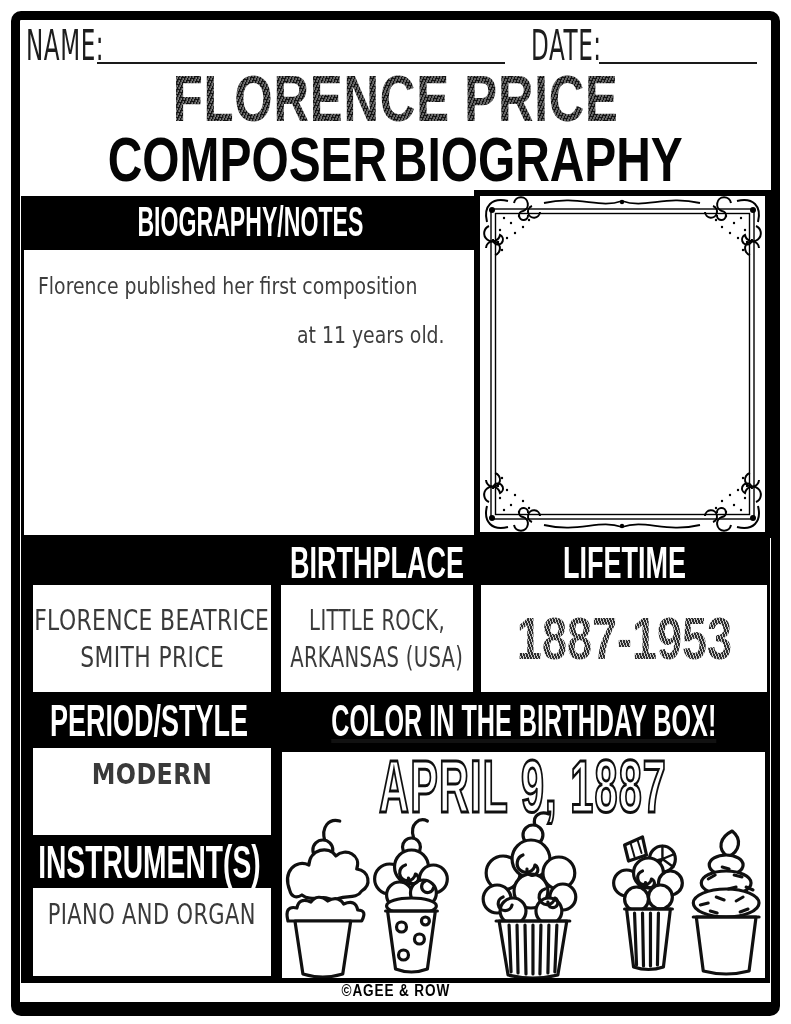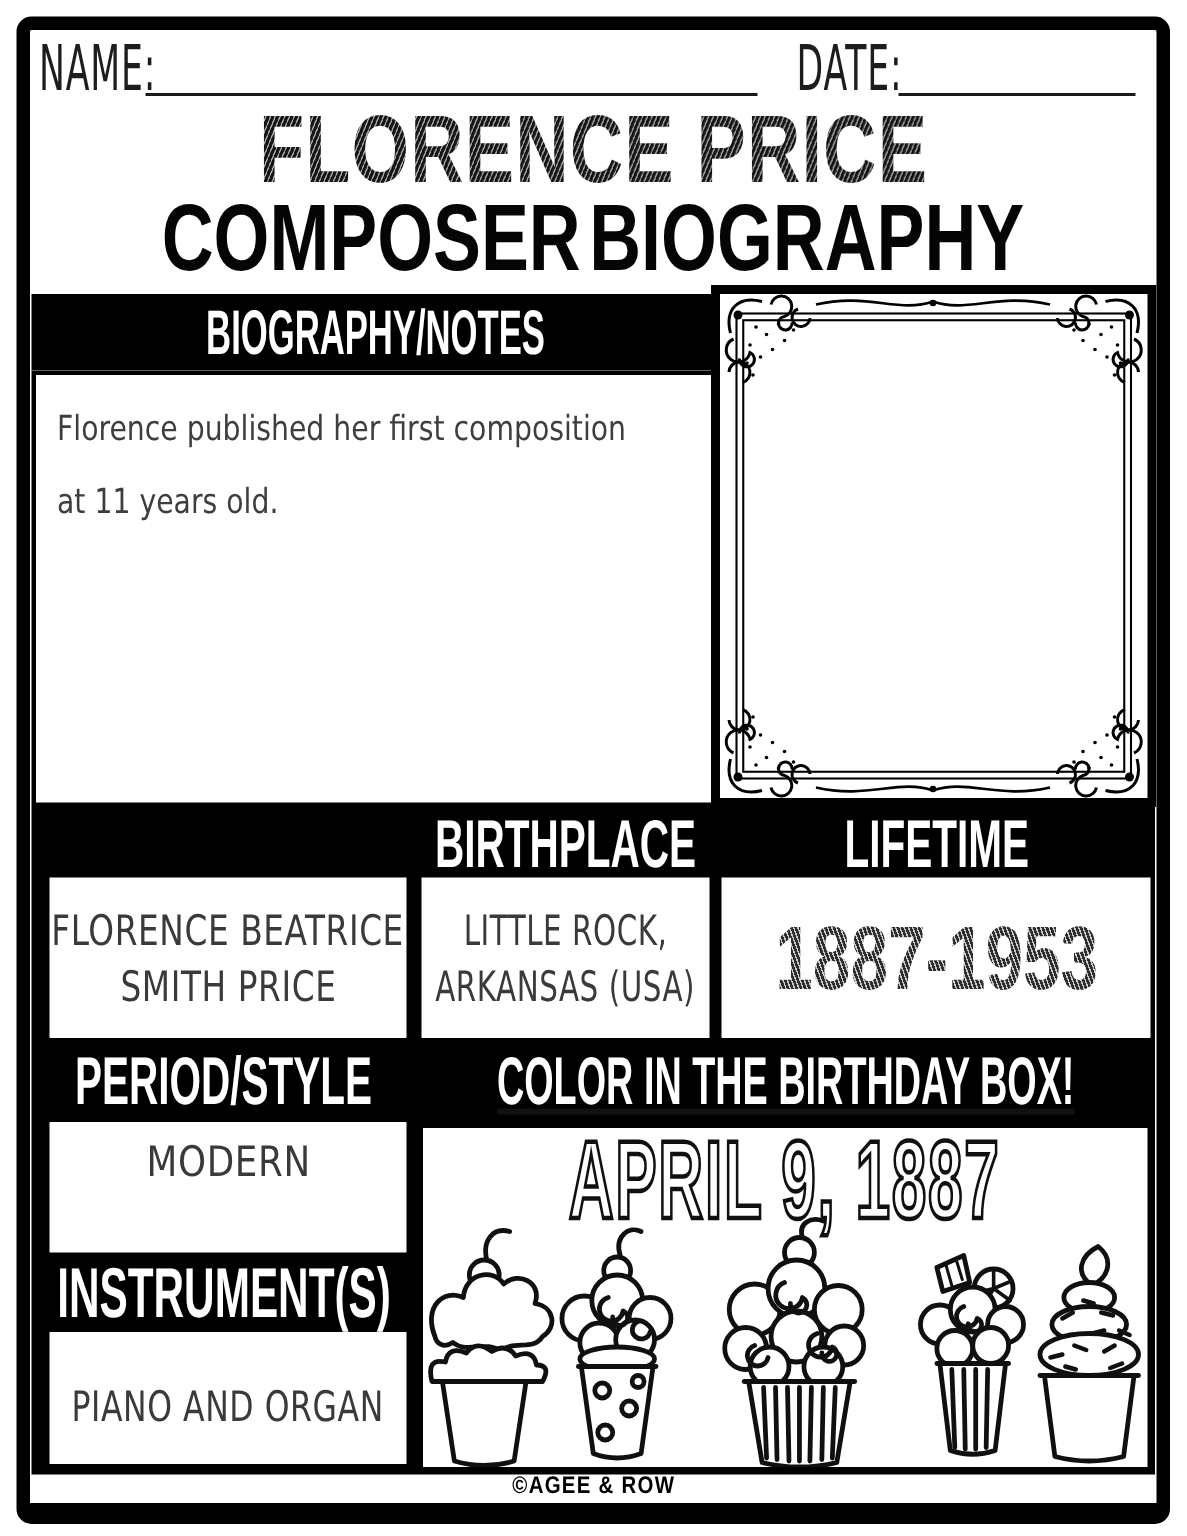--- a/index.html
+++ b/index.html
@@ -34,21 +34,21 @@
   }
 
   .bar-label{display:inline-block;font-weight:700;color:#fff;font-size:45px;line-height:1;
              white-space:nowrap;transform:scale(0.6,1);}
   .value-txt{display:inline-block;font-family:"DejaVu Sans",sans-serif;font-size:28px;
              color:#3a3a3a;white-space:nowrap;transform:scale(0.78,1);line-height:37px;letter-spacing:0.5px;}
   .hand-line{display:inline-block;font-family:"DejaVu Sans",sans-serif;font-size:23px;color:#3e3e3e;
              white-space:nowrap;transform:scale(0.82,1);transform-origin:left center;line-height:49px;}
 
   .bio-box{left:21px;top:247px;width:459px;height:291px;background:#fff;
-           border:3px solid #000;box-sizing:border-box;}
+           border:3px solid #000;box-sizing:border-box;text-align:right;}
   .birthday-box{left:282px;top:752px;width:483px;height:226px;background:#fff;overflow:hidden;}
 
   .footer-txt{display:inline-block;font-weight:700;font-size:16px;letter-spacing:1px;
               transform:scale(0.85,1);color:#000;white-space:nowrap;}
 
   svg .ln{fill:none;stroke:#101010;}
   .cup-art path,.cup-art circle,.cup-art ellipse{stroke:#101010;stroke-width:3.2;
               stroke-linecap:round;stroke-linejoin:round;}
 </style>
 </head>
@@ -144,30 +144,30 @@
   </div>
 
   <div class="abs flex-c" style="left:21px;top:694px;width:256px;height:52px;">
     <span class="bar-label">PERIOD/STYLE</span>
   </div>
   <div class="abs flex-c" style="left:282px;top:694px;width:483px;height:52px;text-decoration:underline;">
     <span class="bar-label" style="transform:scale(0.56,1);">COLOR IN THE BIRTHDAY BOX!</span>
   </div>
 
   <div class="white-cell" style="left:33px;top:748px;width:238px;height:87px;">
-    <div class="flex-c" style="height:52px;">
+    <div class="flex-c" style="height:52px;font-weight:bold;">
       <span class="value-txt" style="transform:scale(0.85,1);">MODERN</span>
     </div>
   </div>
 
   <div class="abs flex-c" style="left:21px;top:835px;width:256px;height:53px;">
     <span class="bar-label" style="font-size:47px;">INSTRUMENT(S)</span>
   </div>
   <div class="white-cell" style="left:33px;top:888px;width:238px;height:88px;">
-    <div class="flex-c" style="height:52px;margin-top:23px;">
+    <div class="flex-c" style="height:52px;">
       <span class="value-txt" style="transform:scale(0.75,1);">PIANO AND ORGAN</span>
     </div>
   </div>
 
   <div class="abs birthday-box">
     <div class="abs flex-c" style="left:0;right:0;top:0;height:70px;">
       <span class="title-txt outline-txt" style="font-size:74px;letter-spacing:2px;transform:scale(0.56,1);">APRIL 9, 1887</span>
     </div>
     <svg class="abs cup-art" style="left:0;bottom:-3px;" width="483" height="172" viewBox="0 0 485 172" preserveAspectRatio="none" fill="#fff">
 

